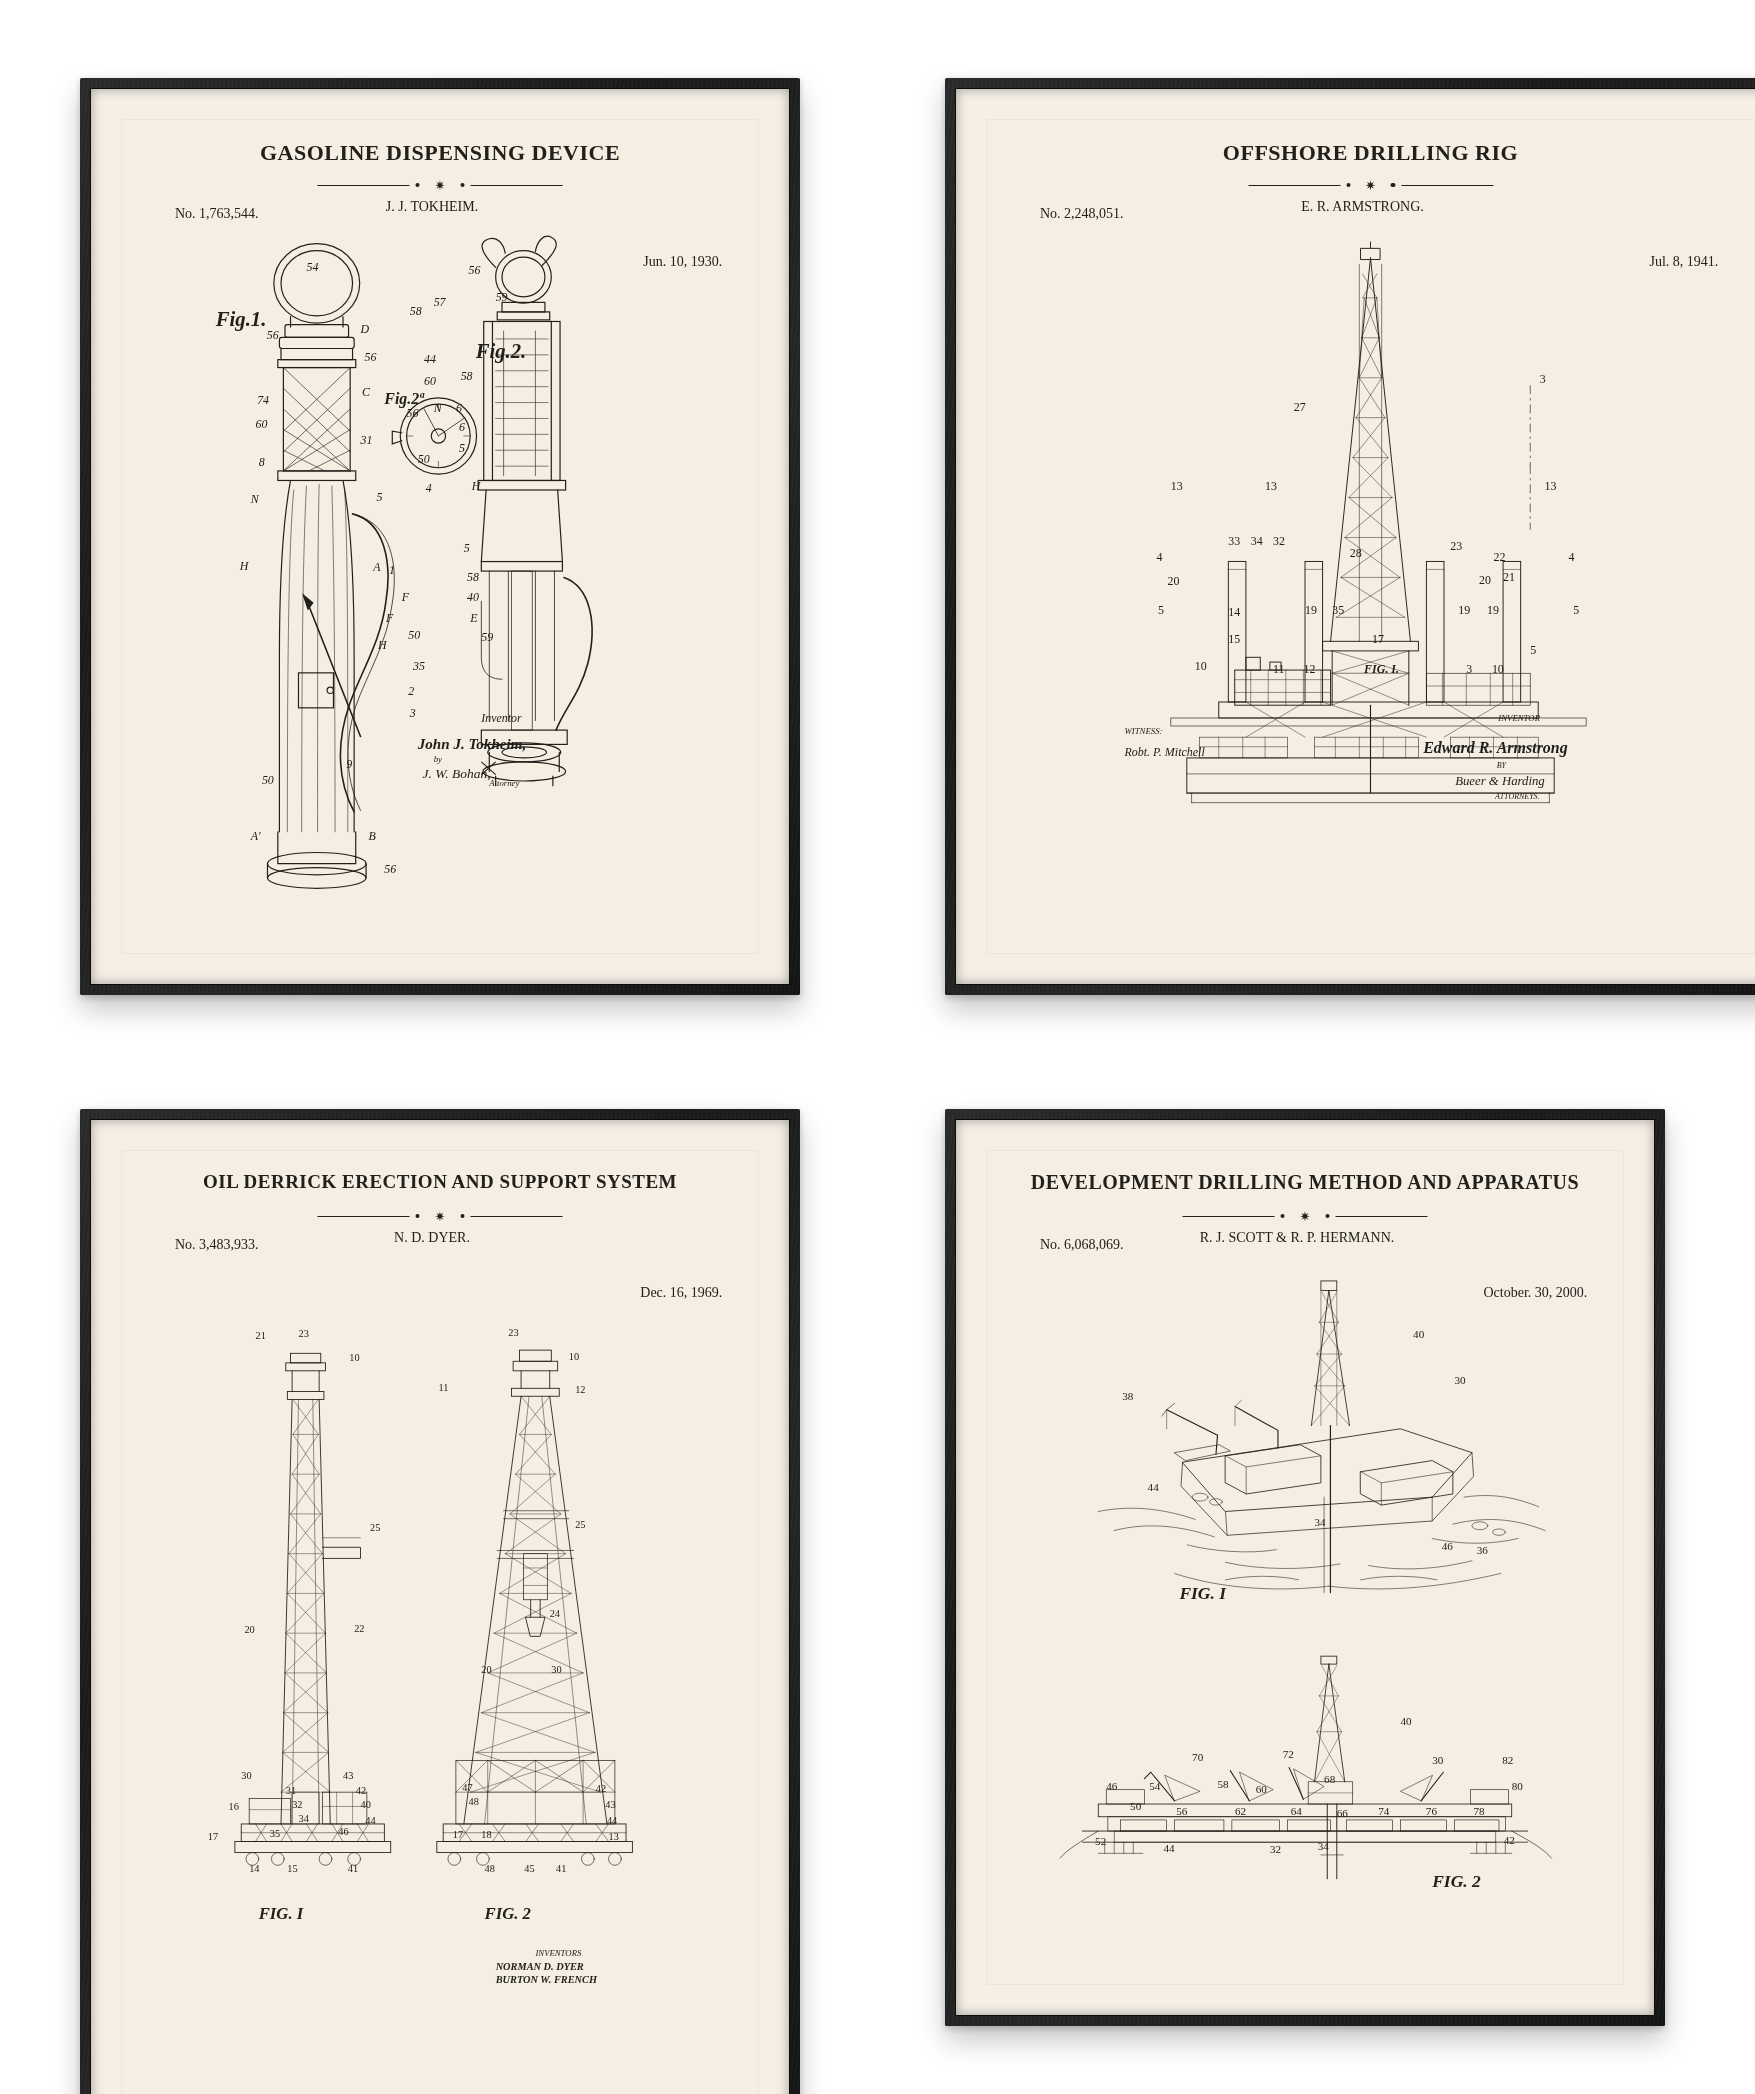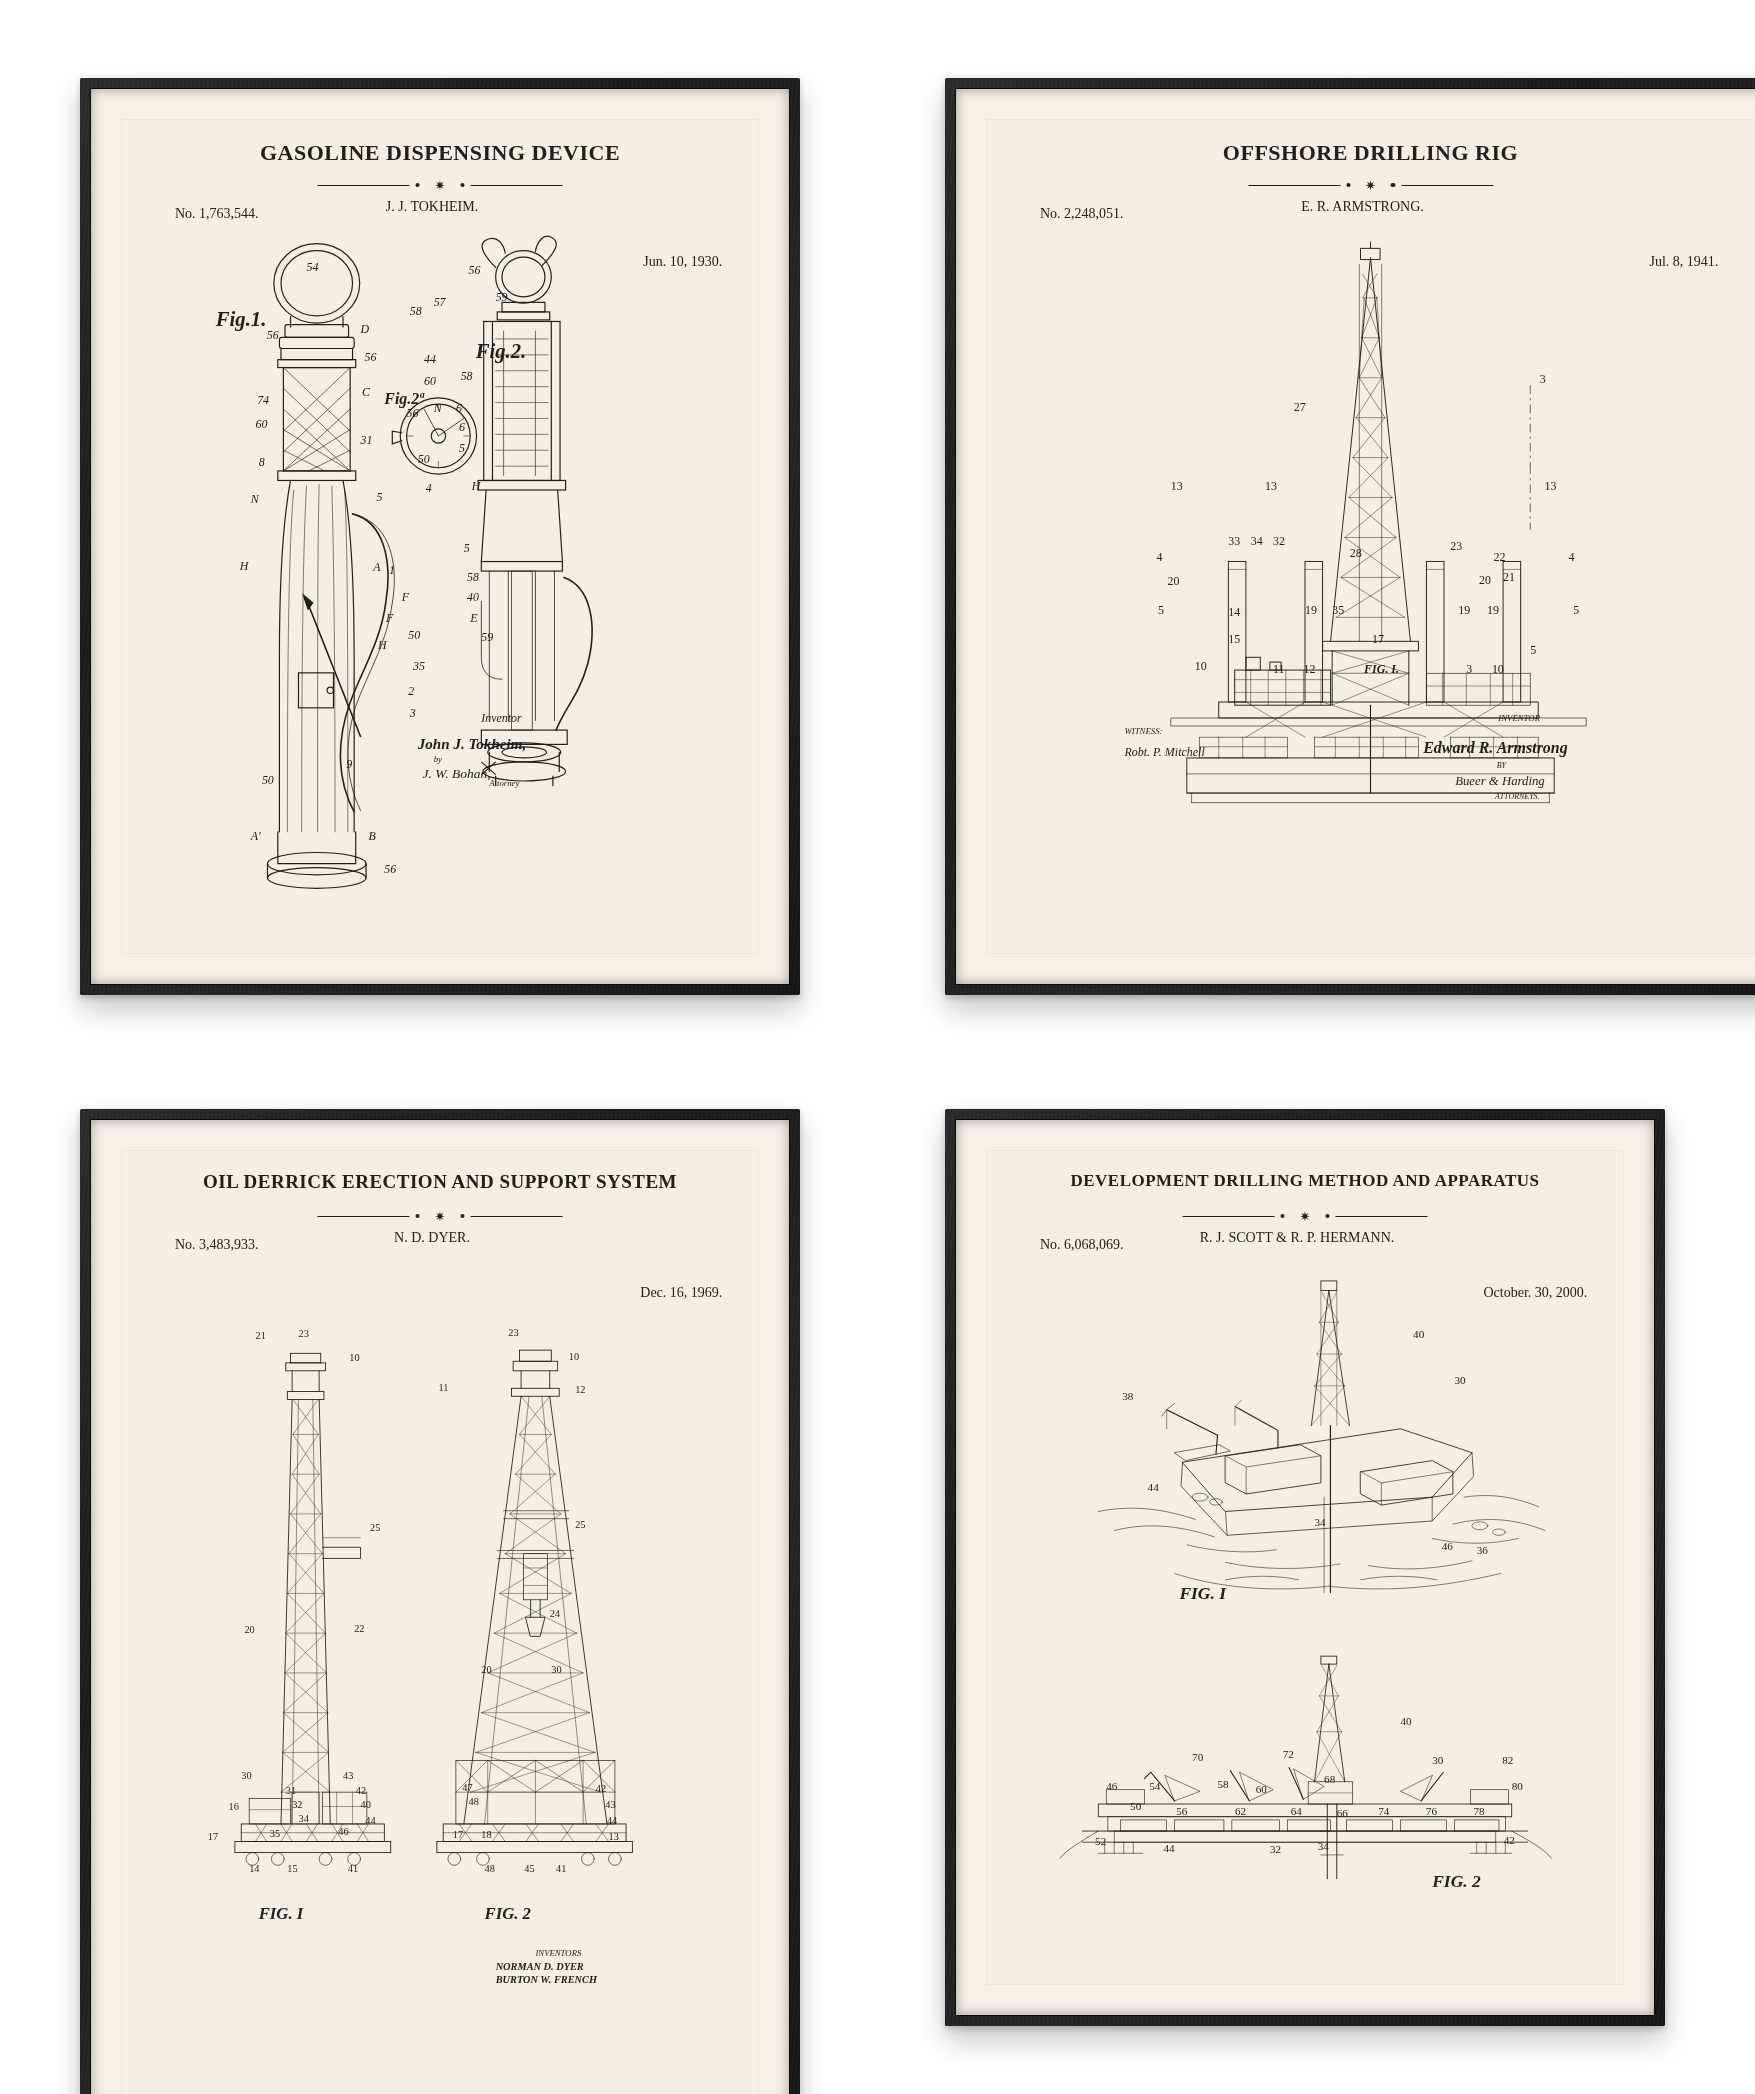--- a/index.html
+++ b/index.html
@@ -73,21 +73,21 @@
     text-align: center;
     font-size: 22px;
     letter-spacing: 0.5px;
     color: #23201c;
     font-family: "Liberation Serif", serif;
     font-weight: 700;
     padding: 0 11.5px;
     box-sizing: border-box;
   }
   .poster-title.small { font-size: 19px; }
-  .poster-title.xsmall { font-size: 17px; }
+  .poster-title.xsmall { font-size: 20px; }
 
   .rule {
     position: absolute;
     top: 59px;
     left: 50%;
     transform: translateX(-50%);
     width: 245px;
     height: 13px;
   }
   .rule .bar {

